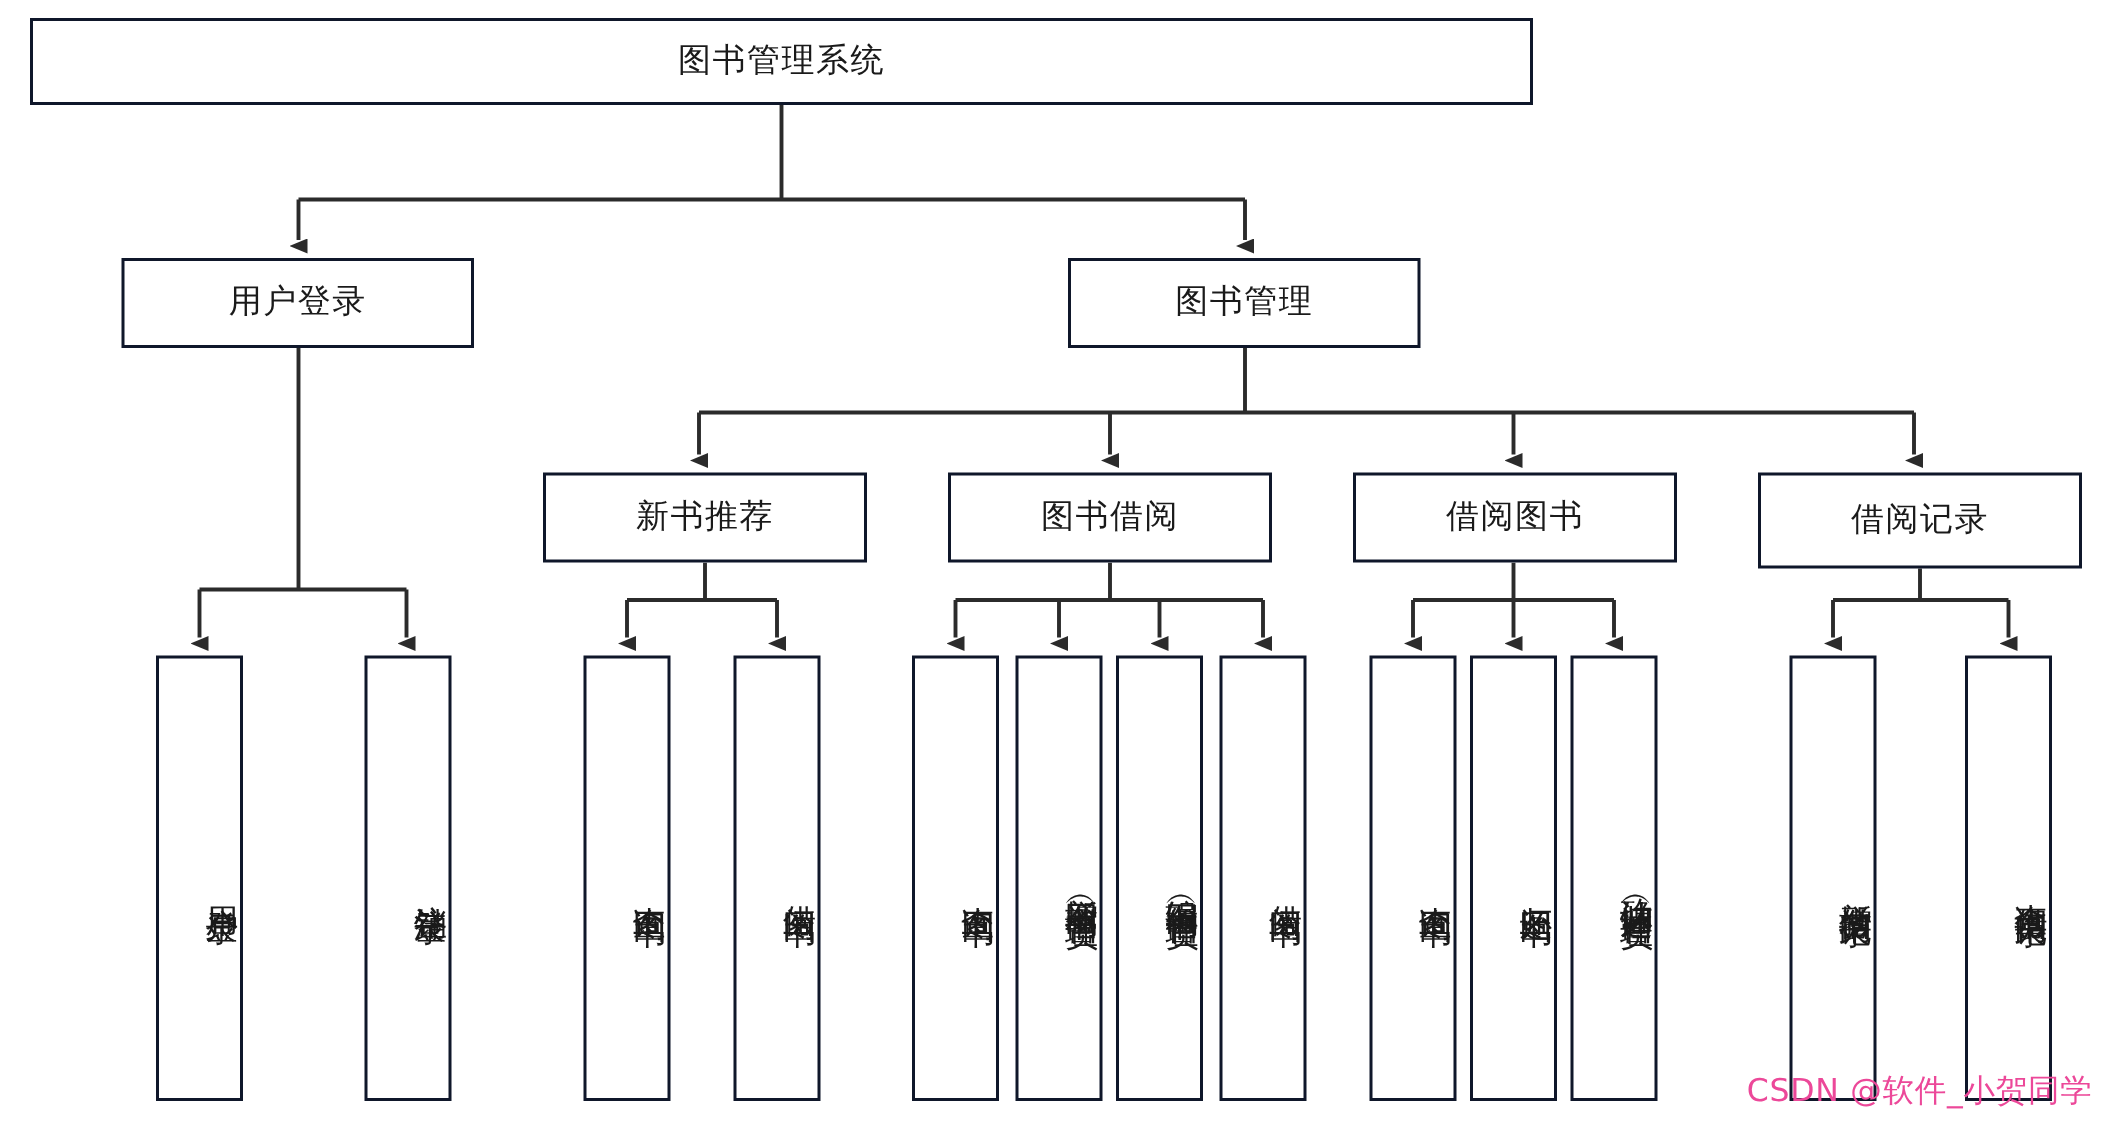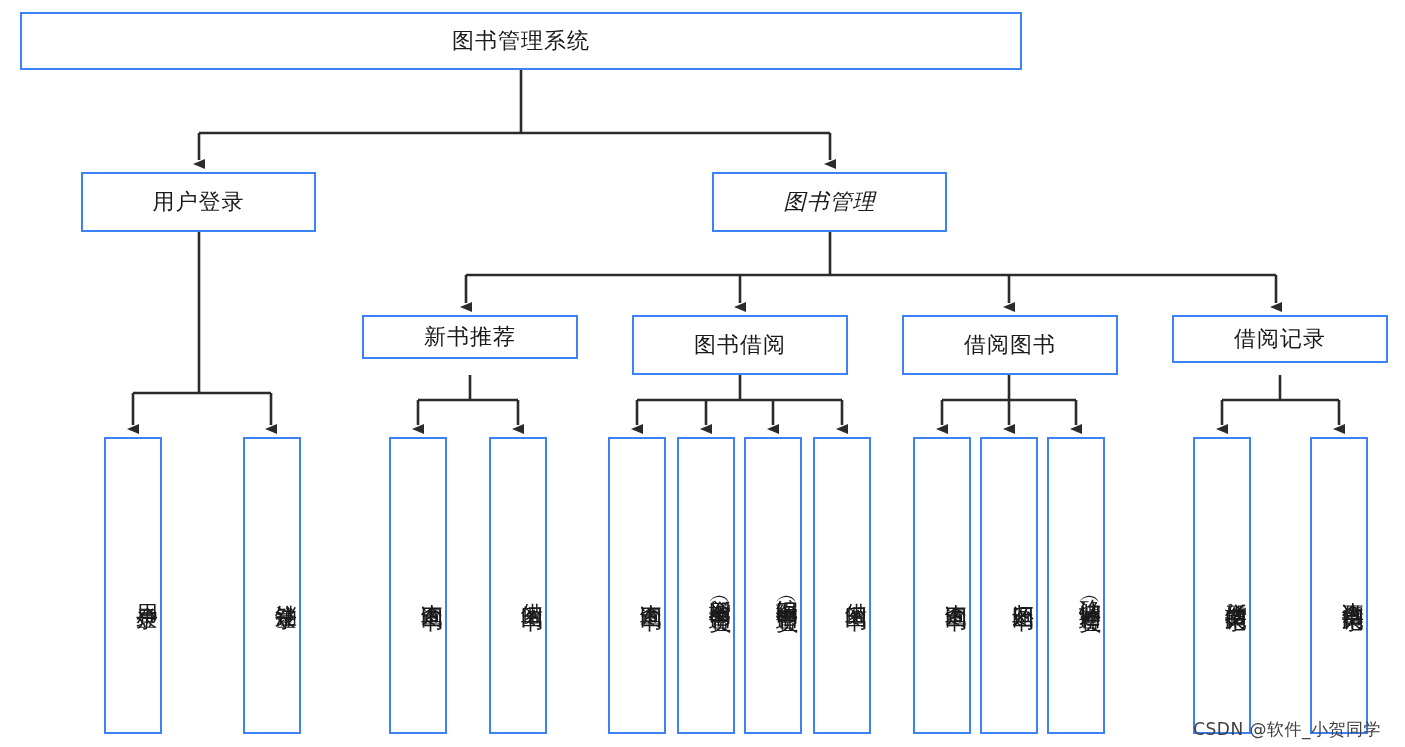--- a/index.html
+++ b/index.html
@@ -21,21 +21,21 @@
   #diagram-svg {
     position: absolute;
     left: 0;
     top: 0;
     width: 1405px;
     height: 747px;
   }
   .node-box {
     position: absolute;
     box-sizing: border-box;
-    border: 2px solid #3b82f6;
+    border: 2px solid #0f172a;
     background: #ffffff;
     display: flex;
     align-items: center;
     justify-content: center;
     color: #1a1a1a;
   }
   .node-box.horizontal {
     font-size: 22px;
     line-height: 1.1;
     letter-spacing: 1px;
@@ -53,24 +53,24 @@
   .node-label {
     display: block;
     white-space: nowrap;
   }
   .node-box.vertical .node-label {
     writing-mode: vertical-rl;
     text-orientation: upright;
   }
   #watermark {
     position: absolute;
-    right: 24px;
+    right: 10px;
     bottom: 6px;
-    font-size: 17px;
-    color: #404040;
+    font-size: 21px;
+    color: #ec4899;
     letter-spacing: 0.5px;
     white-space: nowrap;
     pointer-events: none;
   }
 </style>
 </head>
 <body>
 
 <div id="diagram-root">
 
@@ -125,37 +125,37 @@
   </svg>
 
   <div class="node-box horizontal" style="left:20px; top:12px; width:1002px; height:58px;">
     <span class="node-label">图书管理系统</span>
   </div>
 
   <div class="node-box horizontal" style="left:81px; top:172px; width:235px; height:60px;">
     <span class="node-label">用户登录</span>
   </div>
 
-  <div class="node-box horizontal" style="left:712px; top:172px; width:235px; height:60px;font-style:italic;">
+  <div class="node-box horizontal" style="left:712px; top:172px; width:235px; height:60px;">
     <span class="node-label">图书管理</span>
   </div>
 
-  <div class="node-box horizontal" style="left:362px; top:315px; width:216px; height:44px;">
+  <div class="node-box horizontal" style="left:362px; top:315px; width:216px; height:60px;">
     <span class="node-label">新书推荐</span>
   </div>
 
   <div class="node-box horizontal" style="left:632px; top:315px; width:216px; height:60px;align-items:center;">
     <span class="node-label">图书借阅</span>
   </div>
 
   <div class="node-box horizontal" style="left:902px; top:315px; width:216px; height:60px;">
     <span class="node-label">借阅图书</span>
   </div>
 
-  <div class="node-box horizontal" style="left:1172px; top:315px; width:216px; height:48px;">
+  <div class="node-box horizontal" style="left:1172px; top:315px; width:216px; height:64px;">
     <span class="node-label">借阅记录</span>
   </div>
 
   <div class="node-box vertical" style="left:104px; top:437px; width:58px; height:297px;">
     <span class="node-label">用户登录</span>
   </div>
 
   <div class="node-box vertical" style="left:243px; top:437px; width:58px; height:297px;">
     <span class="node-label">注销登录</span>
   </div>

